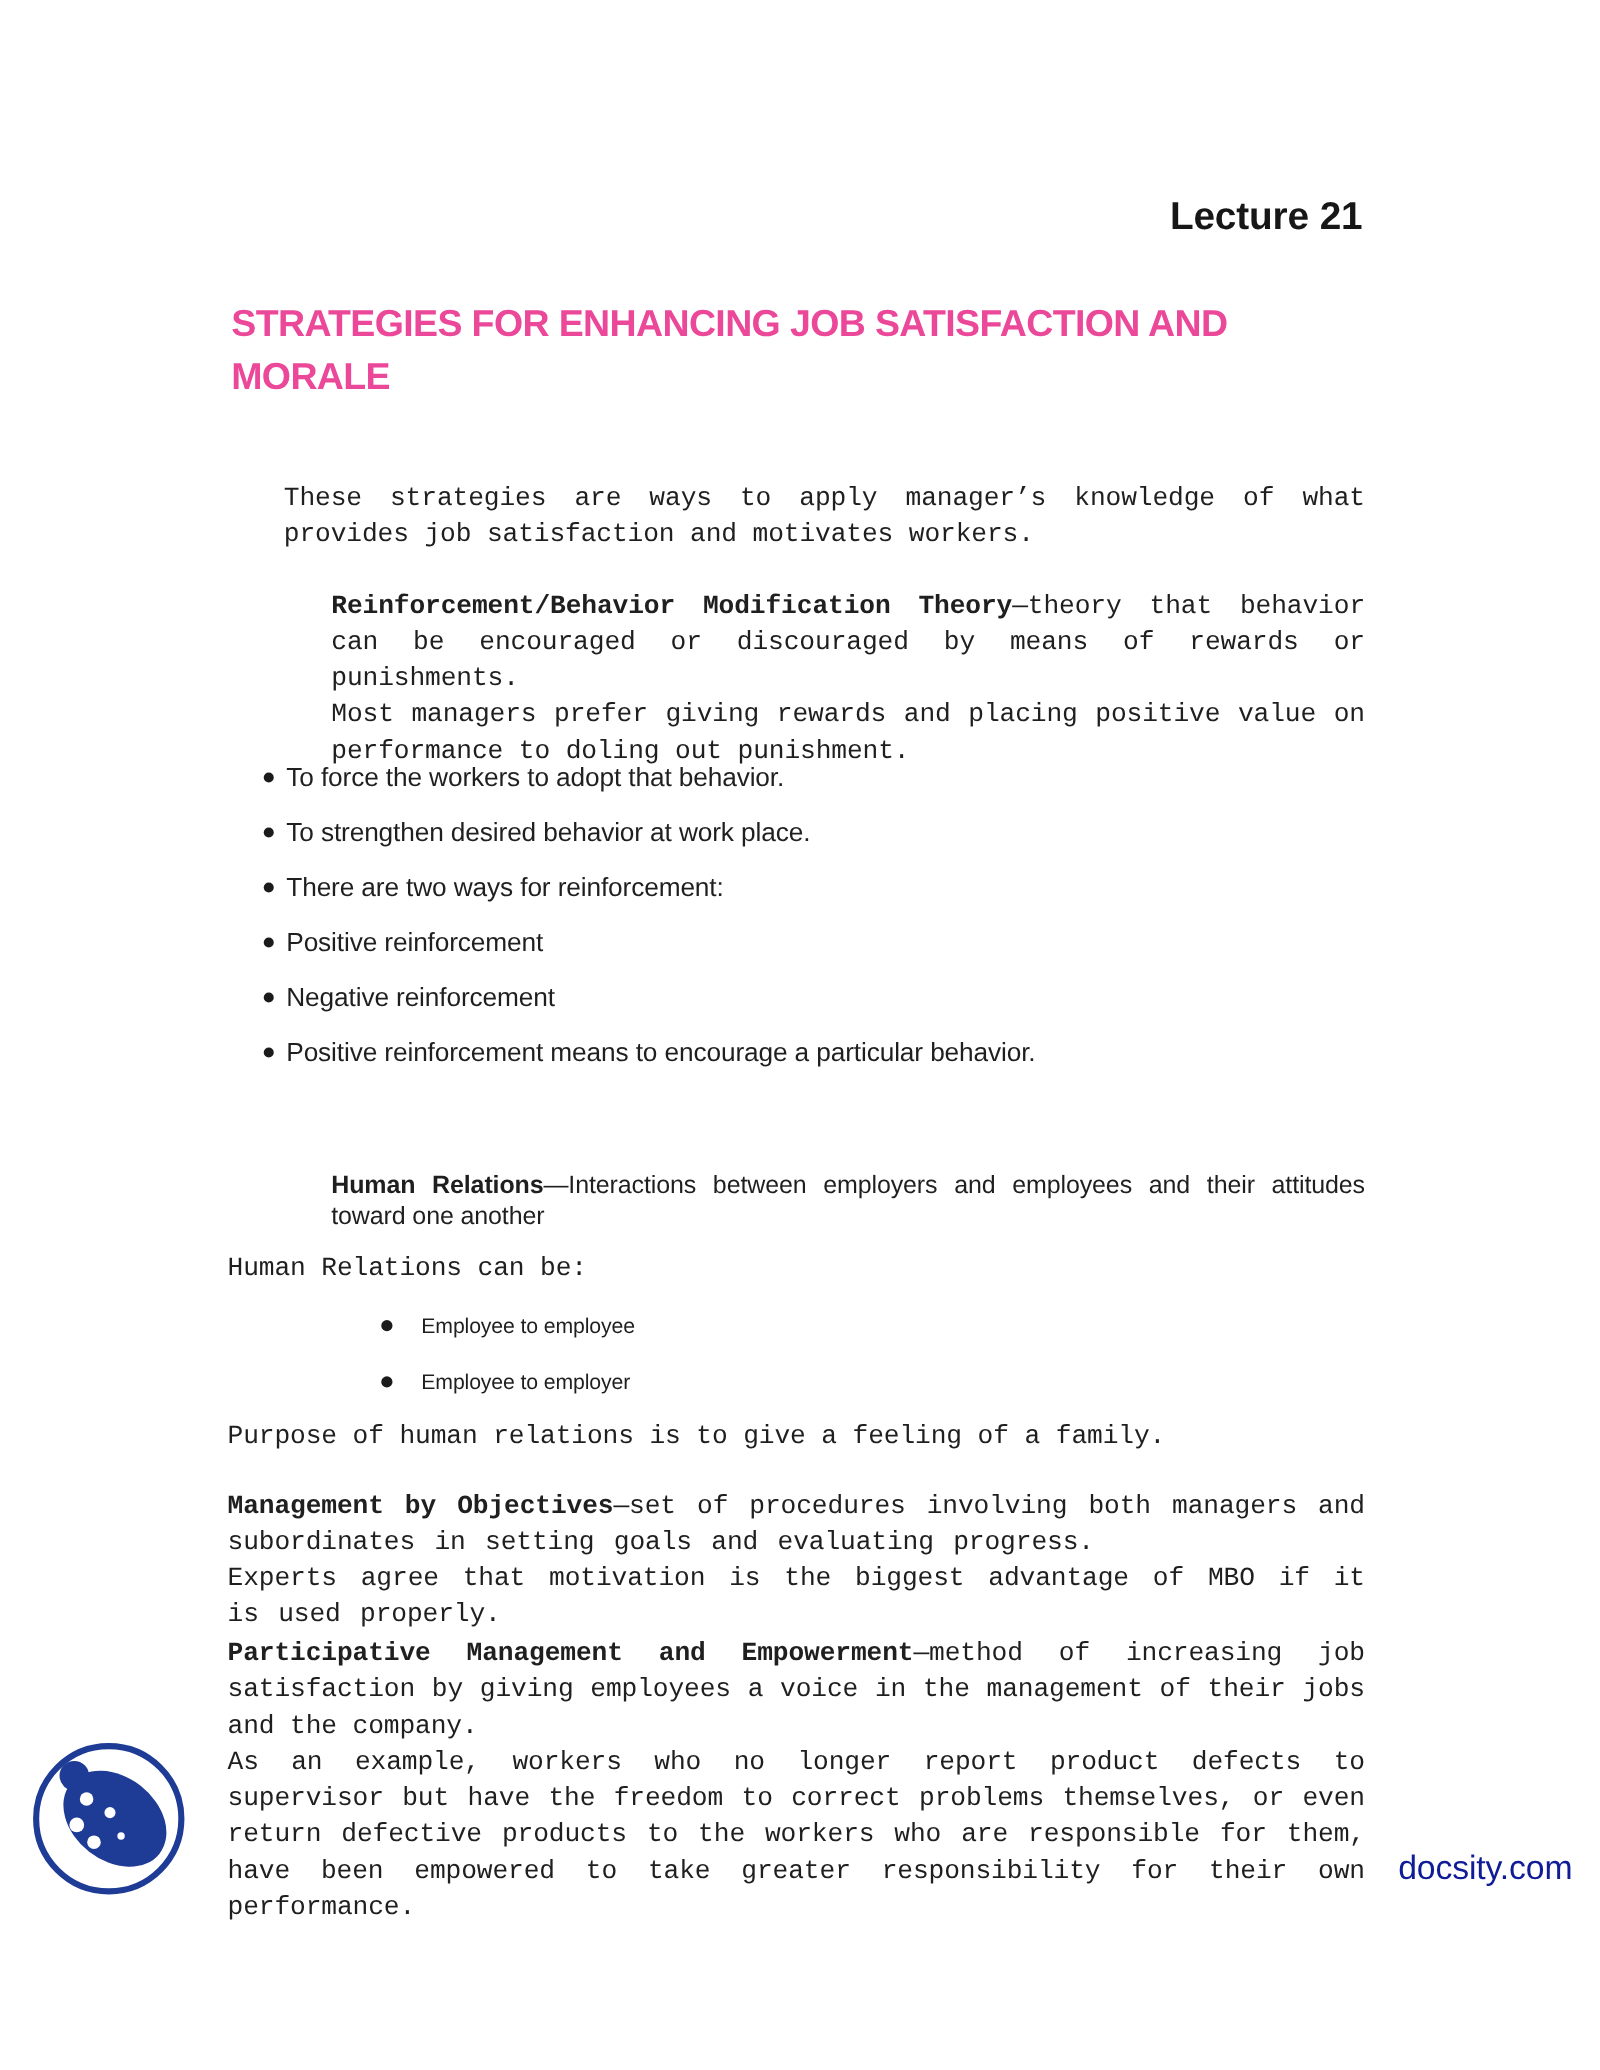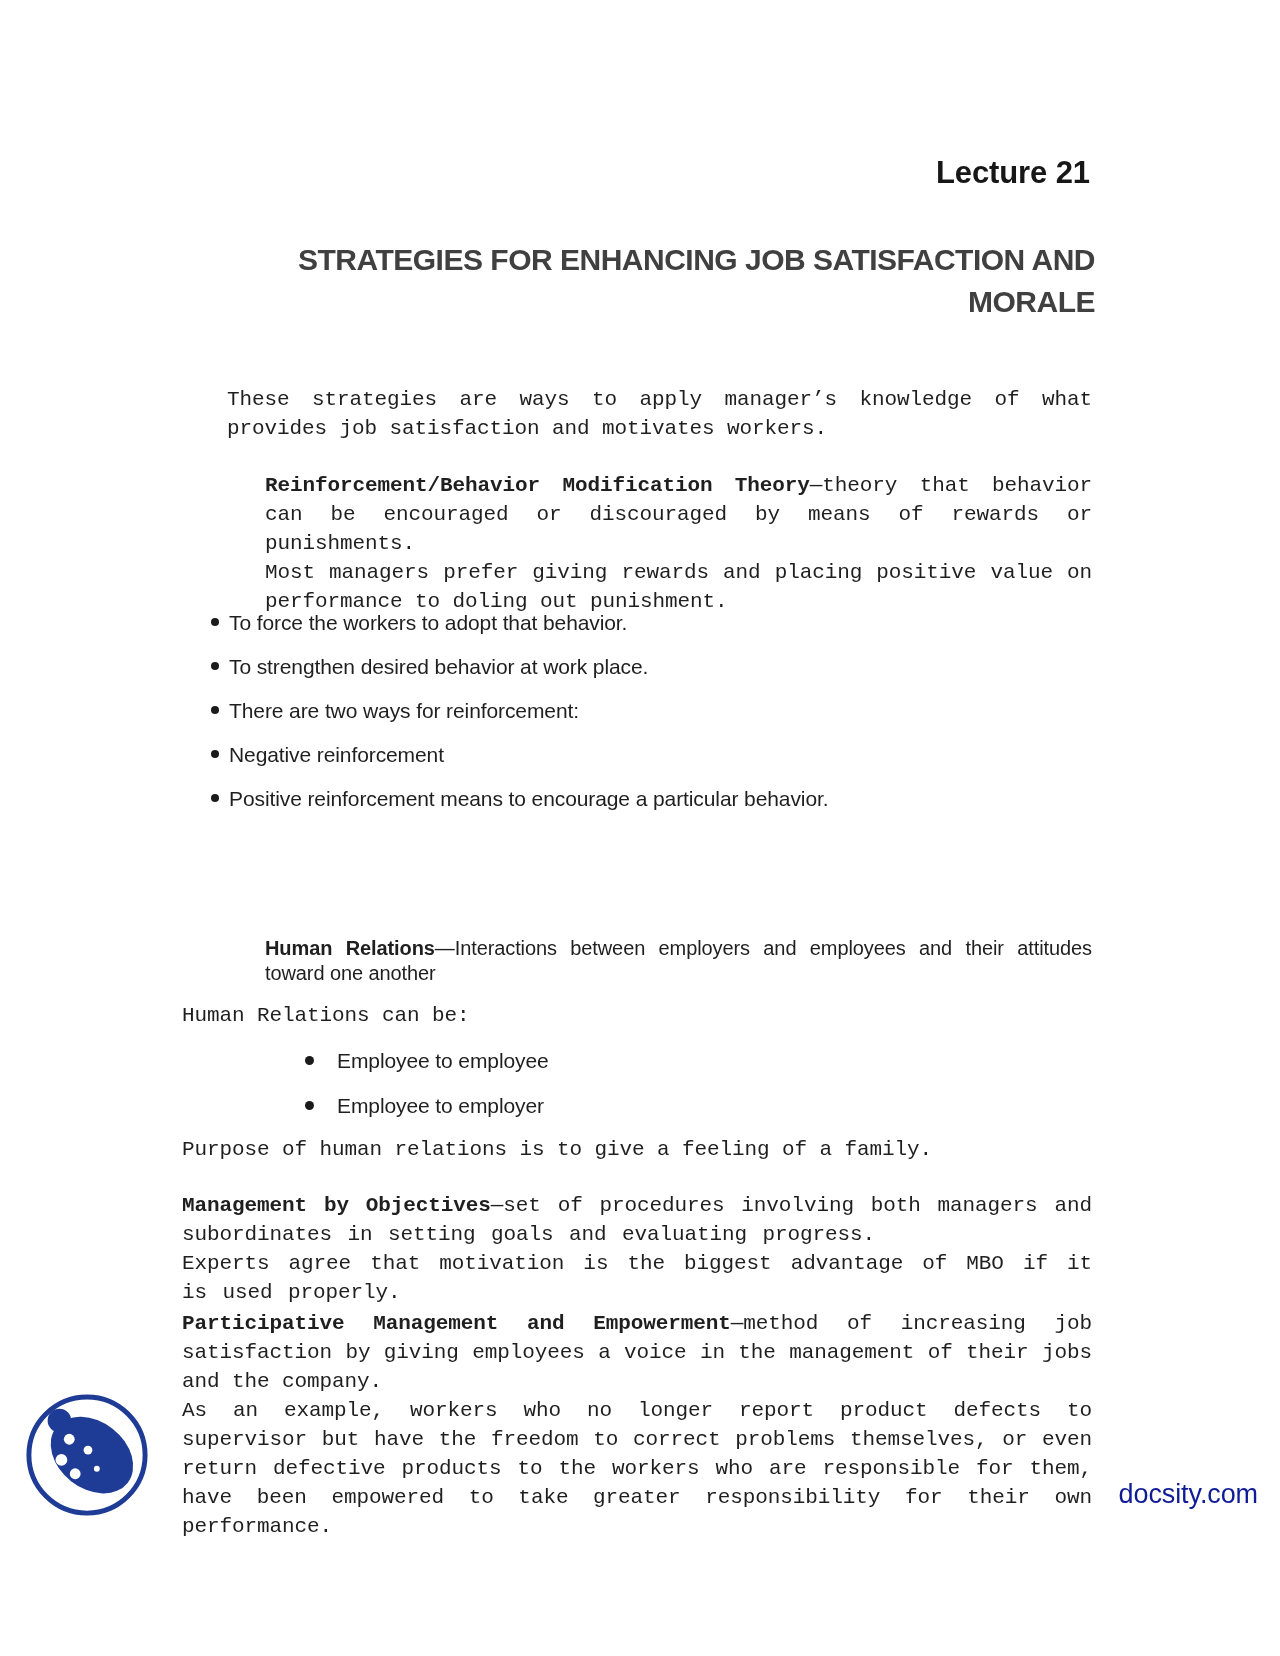--- a/index.html
+++ b/index.html
@@ -11,22 +11,22 @@
   }
   .page { position:absolute; inset:0; width:1280px; height:1656px; background:#ffffff; overflow:hidden; }
 
   .lecture-label {
     position:absolute; top:153px; right:190px;
     font-size:31px; font-weight:bold; line-height:40px; color:#171717;
     white-space:nowrap;
   }
   .doc-title {
     position:absolute; top:239px; left:185px; width:910px;
-    text-align:right; font-size:30px; font-weight:bold; line-height:42px;
-    color:#404040; letter-spacing:-0.5px;
+    text-align:left; font-size:30px; font-weight:bold; line-height:42px;
+    color:#ec4899; letter-spacing:-0.5px;
   }
   .para { font-size:21px; line-height:29px;font-family:Liberation Mono, monospace; }
   .justify { text-align:justify; }
   .bold { font-weight:bold;margin-top:37px; }
 
   .intro          { position:absolute; top:385px;  left:227px; width:865px; }
   .def-reinforce  { position:absolute; top:471px;  left:265px; width:827px; }
   .def-hr         { position:absolute; top:936px;  left:265px; width:827px; font-size:20px; line-height:25px; }
   .hr-can-be      { position:absolute; top:1001px; left:182px; width:900px; }
   .purpose        { position:absolute; top:1135px; left:182px; width:910px; }
@@ -38,21 +38,21 @@
     position:relative; padding-left:47px; margin-bottom:15px;
     font-size:21px; line-height:29px;
   }
   ul.bullets li::before {
     content:""; position:absolute; left:29px; top:10px;
     width:8px; height:8px; border-radius:50%; background:#1b1b1b;
   }
   ul.sub-bullets { position:absolute; top:1046px; left:182px; width:900px; list-style:none; }
   ul.sub-bullets li {
     position:relative; padding-left:155px; margin-bottom:16px;
-    font-size:21px; line-height:29px;
+    font-size:17px; line-height:29px;
   }
   ul.sub-bullets li::before {
     content:""; position:absolute; left:123px; top:10px;
     width:9px; height:9px; border-radius:50%; background:#1b1b1b;
   }
 
   .logo-wrap { position:absolute; top:1392px; left:23px; width:128px; height:128px; }
   .brand {
     position:absolute; top:1477px; right:22px;
     font-size:27px; line-height:34px; white-space:nowrap;
@@ -72,20 +72,21 @@
 
   <div class="para justify def-reinforce">
     <span class="bold">Reinforcement/Behavior Modification Theory</span><span>—theory that behavior can be encouraged or discouraged by means of rewards or punishments.</span>
     <div>Most managers prefer giving rewards and placing positive value on performance to doling out punishment.</div>
   </div>
 
   <ul class="bullets">
     <li>To force the workers to adopt that behavior.</li>
     <li>To strengthen desired behavior at work place.</li>
     <li>There are two ways for reinforcement:</li>
+    <li>Positive reinforcement</li>
     <li>Negative reinforcement</li>
     <li>Positive reinforcement means to encourage a particular behavior.</li>
   </ul>
 
   <div class="justify def-hr">
     <span class="bold">Human Relations</span><span>—Interactions between employers and employees and their attitudes toward one another</span>
   </div>
 
   <p class="para hr-can-be">Human Relations can be:</p>
 

